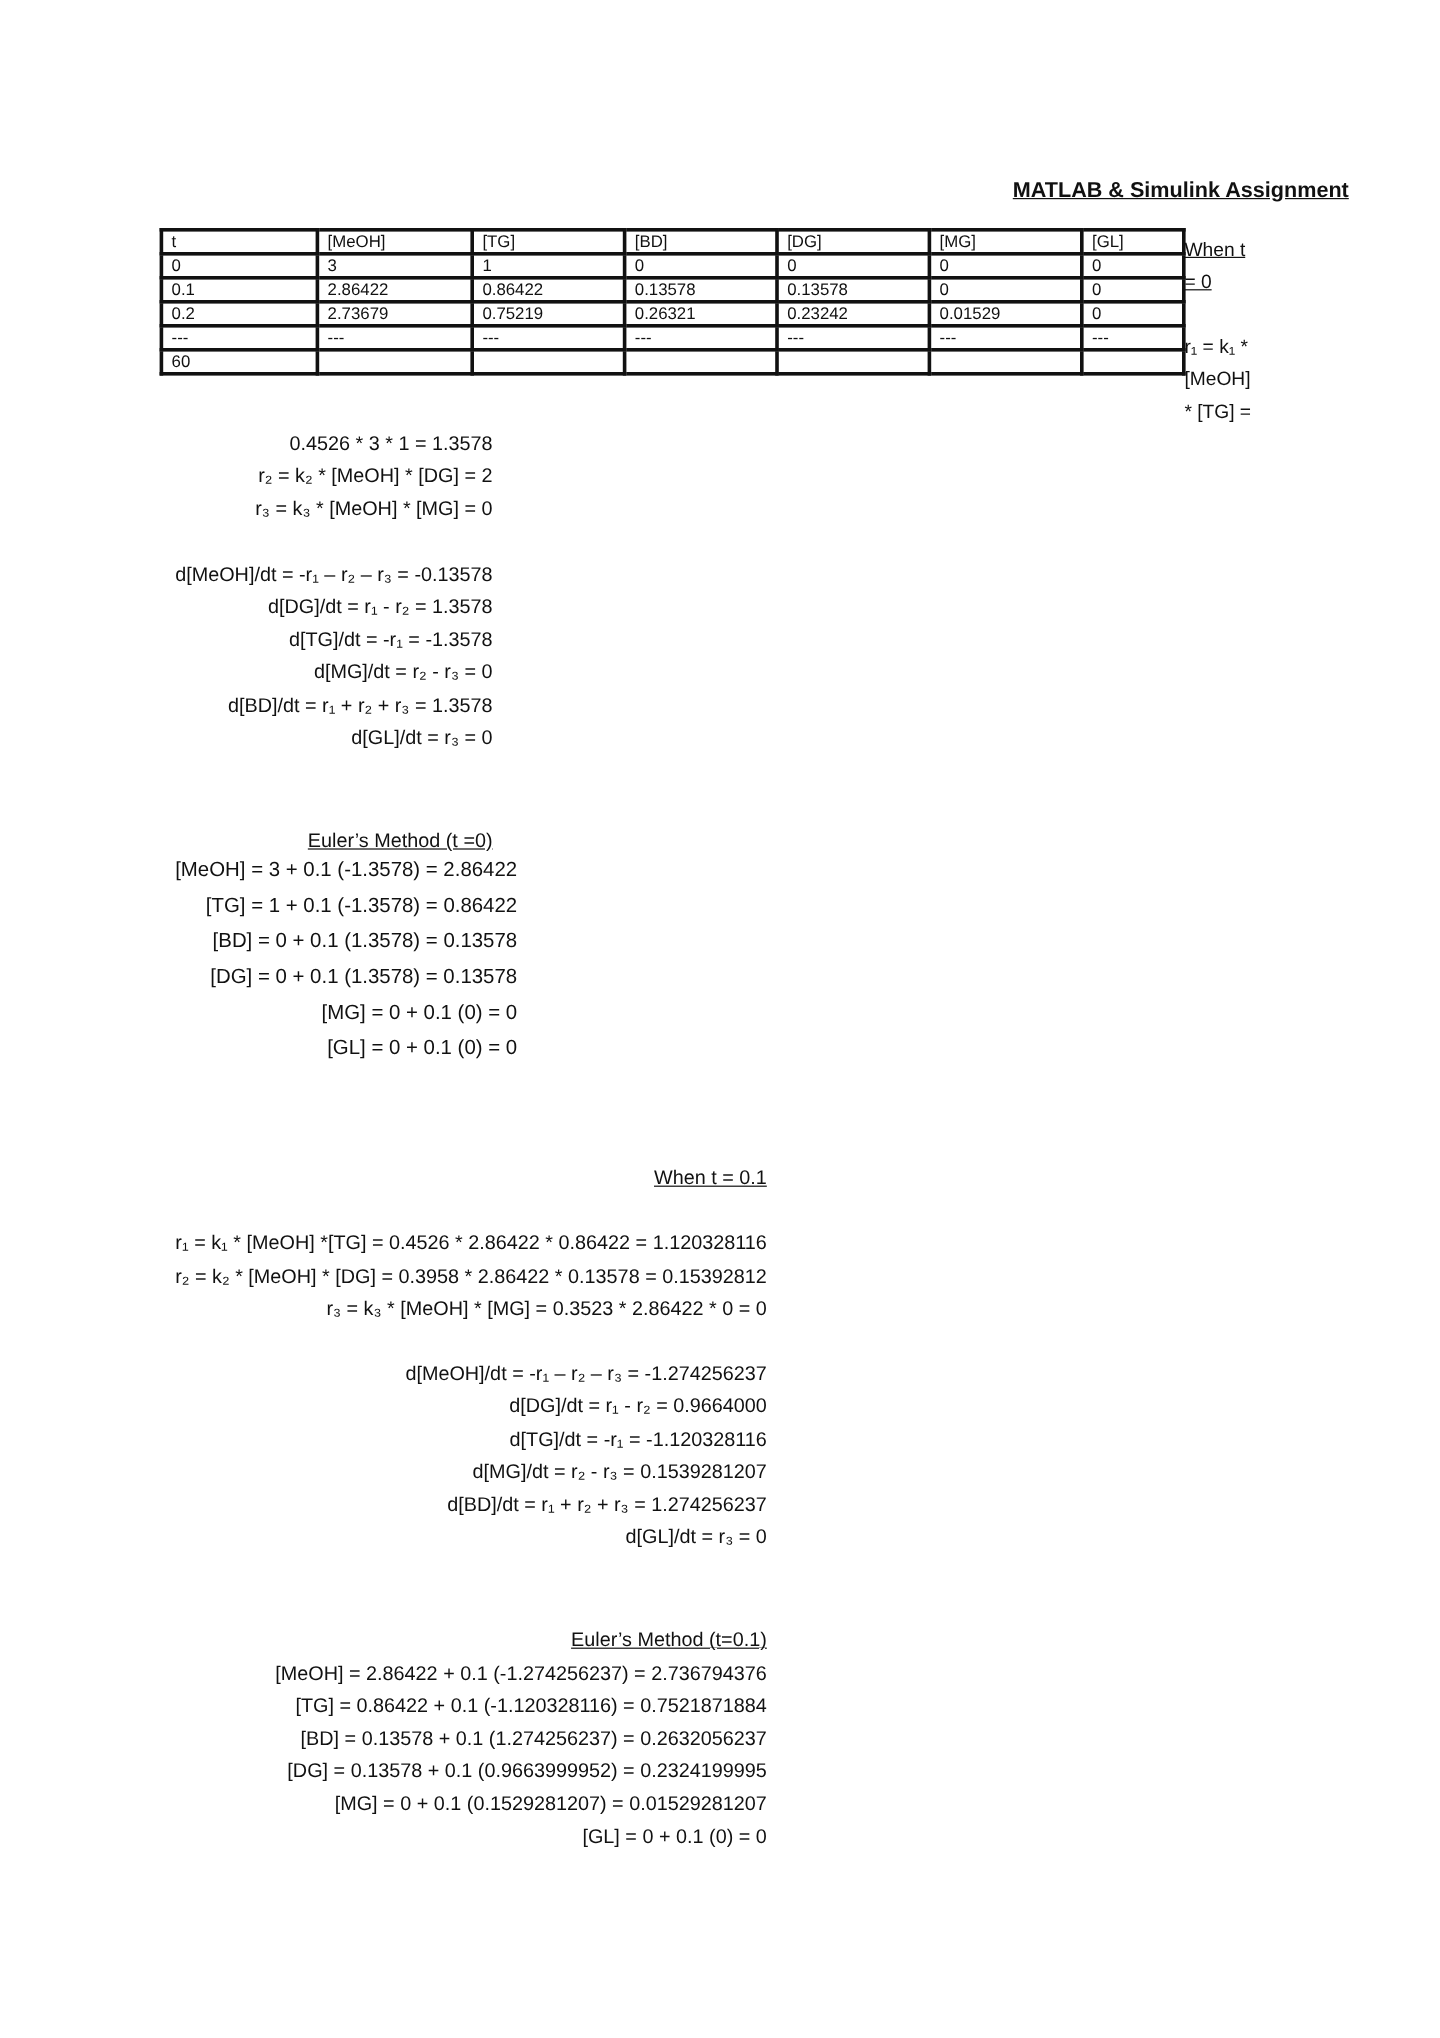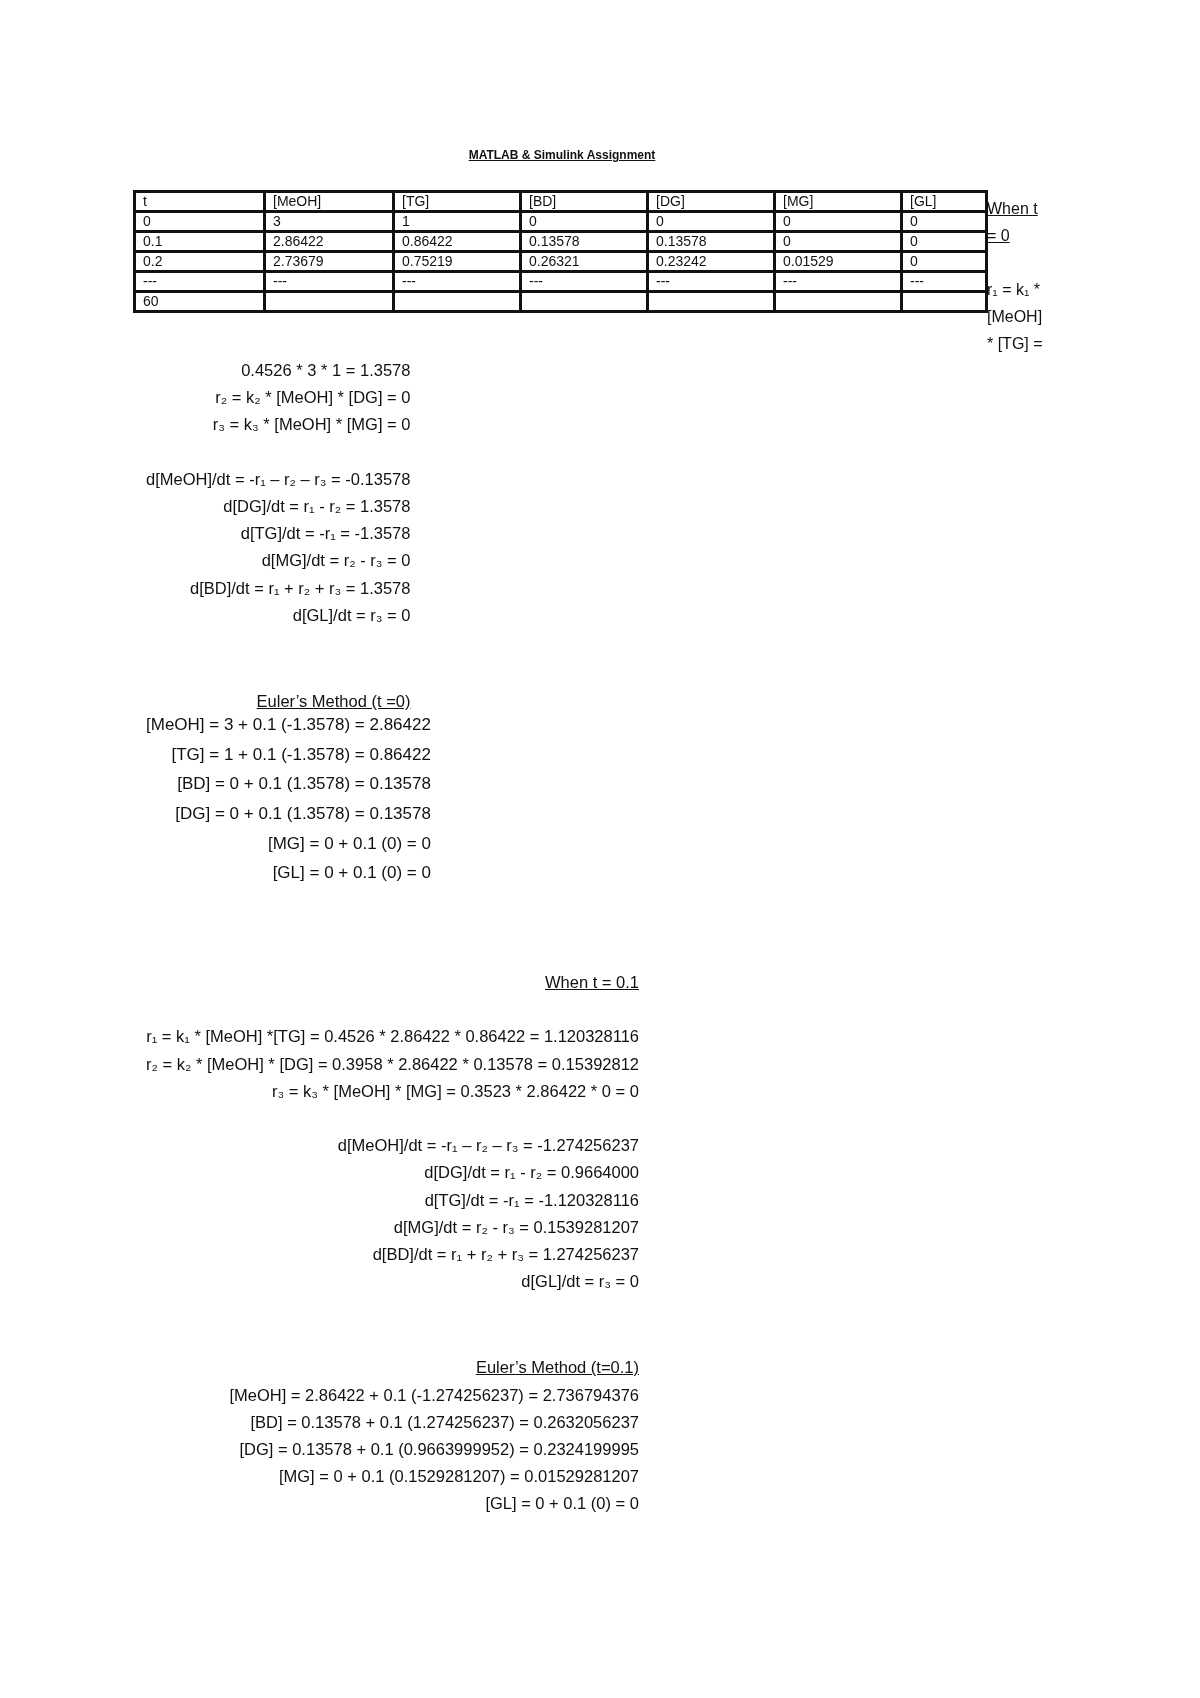--- a/index.html
+++ b/index.html
@@ -1,19 +1,19 @@
 <!DOCTYPE html>
 <html><head>
 <meta charset="utf-8">
 <style>
   html, body { margin: 0; padding: 0; background: #ffffff; }
   body { width: 1200px; height: 1698px; position: relative; overflow: hidden;
          font-family: "Liberation Sans", "DejaVu Sans", sans-serif; color: #111; }
-  .page-title { position: absolute; top: 148px; left: 0; width: 1124px; text-align: center;
-                font-size: 12px; font-weight: bold; text-decoration: underline; }
+  .page-title { position: absolute; top: 148px; left: 0; width: 1124px; text-align: right;
+                font-size: 18px; font-weight: bold; text-decoration: underline; }
   table.data-table { position: absolute; top: 190px; left: 133px; border-collapse: collapse;
                      font-size: 14px; }
   table.data-table td { border: 3px solid #111; height: 17px; padding: 0 7px; vertical-align: middle;
                         line-height: 17px; }
   .side-note { position: absolute; top: 195px; left: 987px; width: 90px; font-size: 16px; line-height: 27px; }
   .u { text-decoration: underline; }
   .block { position: absolute; left: 146px; font-size: 16.5px; text-align: right; }
   .line { height: 27.2px; line-height: 27.2px; white-space: nowrap; }
   .big .line { height: 29.7px; line-height: 29.7px; font-size: 17px; }
   .heading { text-decoration: underline; margin-top: 32px; }
@@ -86,21 +86,21 @@
   <div class="u">When t</div>
   <div class="u">= 0</div>
   <div style="height:27px"></div>
   <div>r₁ = k₁ *</div>
   <div>[MeOH]</div>
   <div>* [TG] =</div>
 </div>
 
 <div class="block" style="top:357px">
   <div class="line">0.4526 * 3 * 1 = 1.3578</div>
-  <div class="line">r₂ = k₂ * [MeOH] * [DG] = 0</div>
+  <div class="line">r₂ = k₂ * [MeOH] * [DG] = 2</div>
   <div class="line">r₃ = k₃ * [MeOH] * [MG] = 0</div>
   <div class="line"></div>
   <div class="line">d[MeOH]/dt = -r₁ – r₂ – r₃ = -0.13578</div>
   <div class="line">d[DG]/dt = r₁ - r₂ = 1.3578</div>
   <div class="line">d[TG]/dt = -r₁ = -1.3578</div>
   <div class="line">d[MG]/dt = r₂ - r₃ = 0</div>
   <div class="line">d[BD]/dt = r₁ + r₂ + r₃ = 1.3578</div>
   <div class="line">d[GL]/dt = r₃ = 0</div>
   <div class="line"></div>
   <div class="line heading">Euler’s Method (t =0)</div>
@@ -124,17 +124,18 @@
   <div class="line"></div>
   <div class="line">d[MeOH]/dt = -r₁ – r₂ – r₃ = -1.274256237</div>
   <div class="line">d[DG]/dt = r₁ - r₂ = 0.9664000</div>
   <div class="line">d[TG]/dt = -r₁ = -1.120328116</div>
   <div class="line">d[MG]/dt = r₂ - r₃ = 0.1539281207</div>
   <div class="line">d[BD]/dt = r₁ + r₂ + r₃ = 1.274256237</div>
   <div class="line">d[GL]/dt = r₃ = 0</div>
   <div class="line"></div>
   <div class="line heading">Euler’s Method (t=0.1)</div>
   <div class="line">[MeOH] = 2.86422 + 0.1 (-1.274256237) = 2.736794376</div>
+  <div class="line">[TG] = 0.86422 + 0.1 (-1.120328116) = 0.7521871884</div>
   <div class="line">[BD] = 0.13578 + 0.1 (1.274256237) = 0.2632056237</div>
   <div class="line">[DG] = 0.13578 + 0.1 (0.9663999952) = 0.2324199995</div>
   <div class="line">[MG] = 0 + 0.1 (0.1529281207) = 0.01529281207</div>
   <div class="line">[GL] = 0 + 0.1 (0) = 0</div>
 </div>
 
 </body></html>

